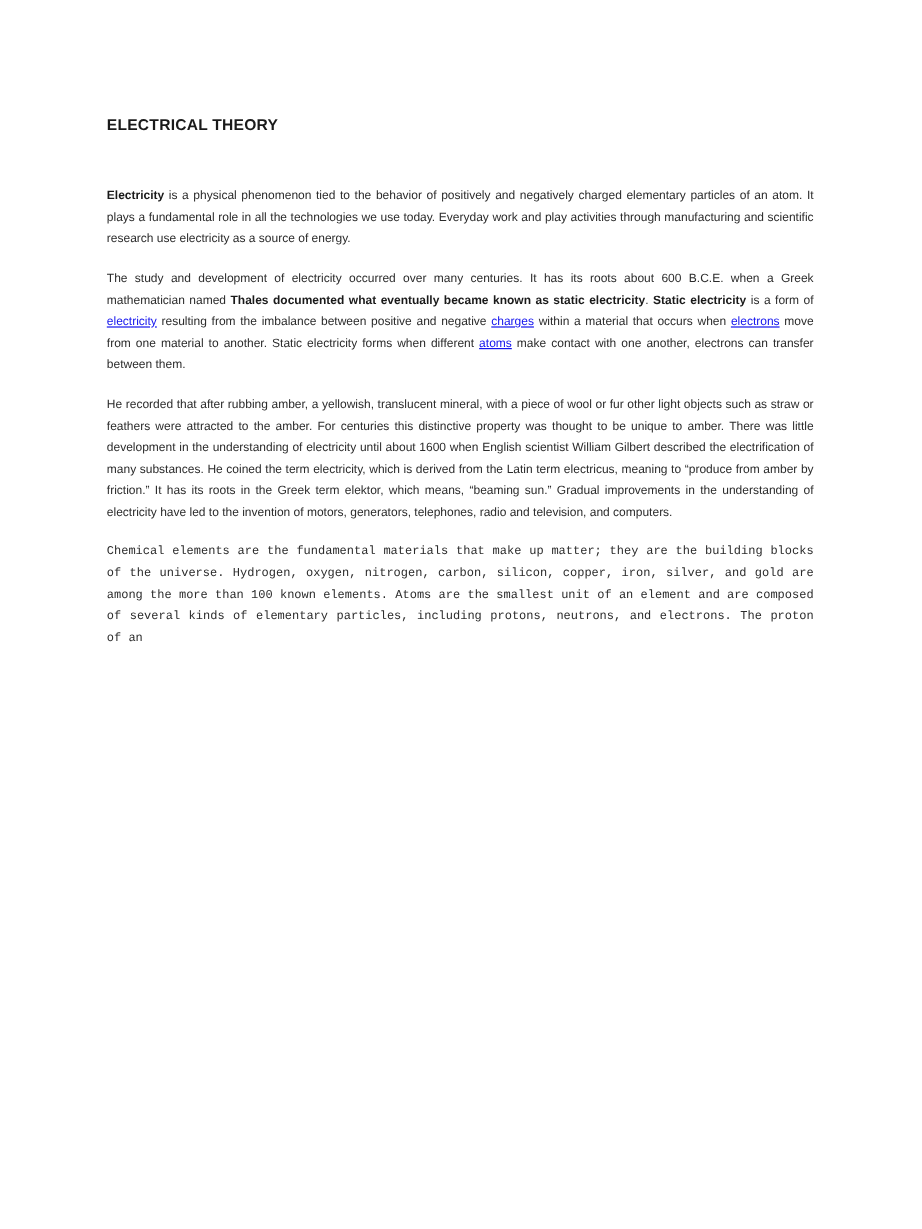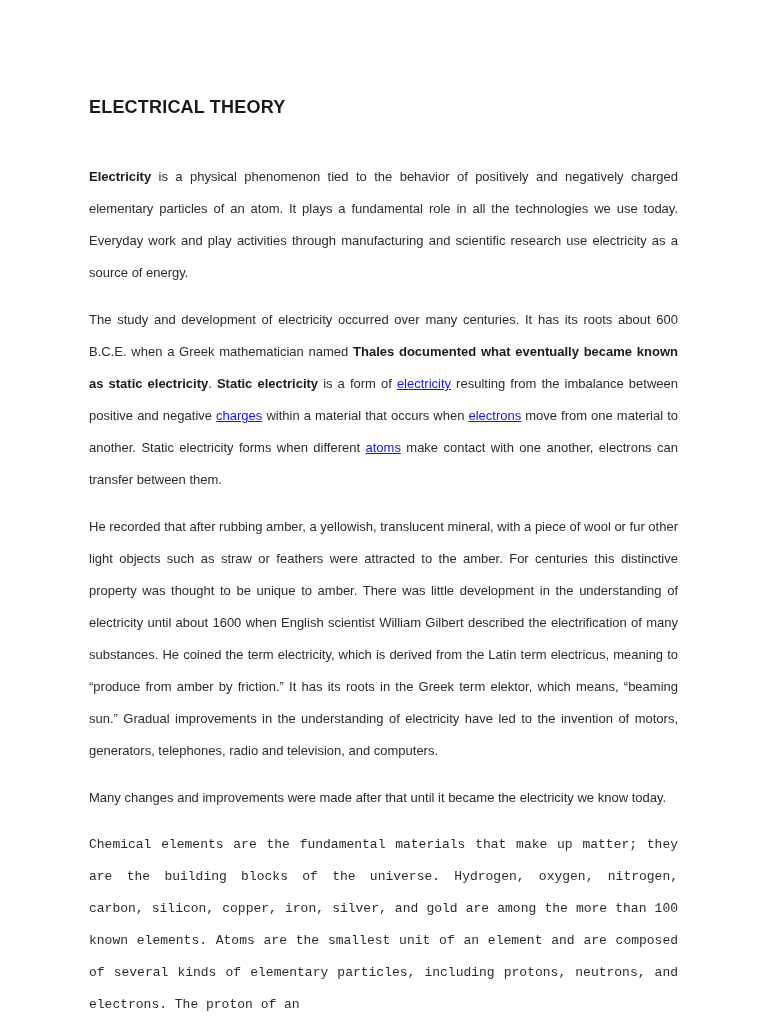--- a/index.html
+++ b/index.html
@@ -17,30 +17,30 @@
   }
   .page {
     position: relative;
     width: 768px;
     height: 1024px;
     background: #ffffff;
     box-sizing: border-box;
     padding: 96px 90px 0 89px;
   }
   .doc-title {
-    font-size: 18px;
+    font-size: 13px;
     font-weight: bold;
     color: #1a1a1a;
     letter-spacing: 0.2px;
     margin: 0 0 42px 0;
     line-height: 1.3;
   }
   .para {
-    font-size: 13px;
-    line-height: 32px;
+    font-size: 10px;
+    line-height: 18px;
     text-align: justify;
     text-justify: inter-word;
     margin: 0 0 15px 0;
     color: #2b2b2b;
     hyphens: none;
   }
   .para.last {
     margin-bottom: 0;
     font-family: Liberation Mono, monospace;
   }
@@ -70,18 +70,17 @@
 <div class="page">
 
   <h1 class="doc-title">ELECTRICAL THEORY</h1>
 
   <p class="para"><b class="strong">Electricity</b><span> is a physical phenomenon tied to the behavior of positively and negatively charged elementary particles of an atom. It plays a fundamental role in all the technologies we use today. Everyday work and play activities through manufacturing and scientific research use electricity as a source of energy.</span></p>
 
   <p class="para"><span>The study and development of electricity occurred over many centuries. It has its roots about 600 B.C.E. when a Greek mathematician named </span><b class="strong">Thales documented what eventually became known as static electricity</b><span>. </span><b class="strong">Static electricity</b><span> is a form of </span><a class="doclink">electricity</a><span> resulting from the imbalance between positive and negative </span><a class="doclink">charges</a><span> within a material that occurs when </span><a class="doclink">electrons</a><span> move from one material to another. Static electricity forms when different </span><a class="doclink">atoms</a><span> make contact with one another, electrons can transfer between them.</span></p>
 
   <p class="para para-3">He recorded that after rubbing amber, a yellowish, translucent mineral, with a piece of wool or fur other light objects such as straw or feathers were attracted to the amber. For centuries this distinctive property was thought to be unique to amber. There was little development in the understanding of electricity until about 1600 when English scientist William Gilbert described the electrification of many substances. He coined the term electricity, which is derived from the Latin term electricus, meaning to “produce from amber by friction.” It has its roots in the Greek term elektor, which means, “beaming sun.” Gradual improvements in the understanding of electricity have led to the invention of motors, generators, telephones, radio and television, and computers.</p>
 
-  <p class="para">Many changes and improvements were made after that until it became the electricity we know today.</p>
 
 
   <p class="para last">Chemical elements are the fundamental materials that make up matter; they are the building blocks of the universe. Hydrogen, oxygen, nitrogen, carbon, silicon, copper, iron, silver, and gold are among the more than 100 known elements. Atoms are the smallest unit of an element and are composed of several kinds of elementary particles, including protons, neutrons, and electrons. The proton of an</p>
 
 </div>
 
 </body></html>

